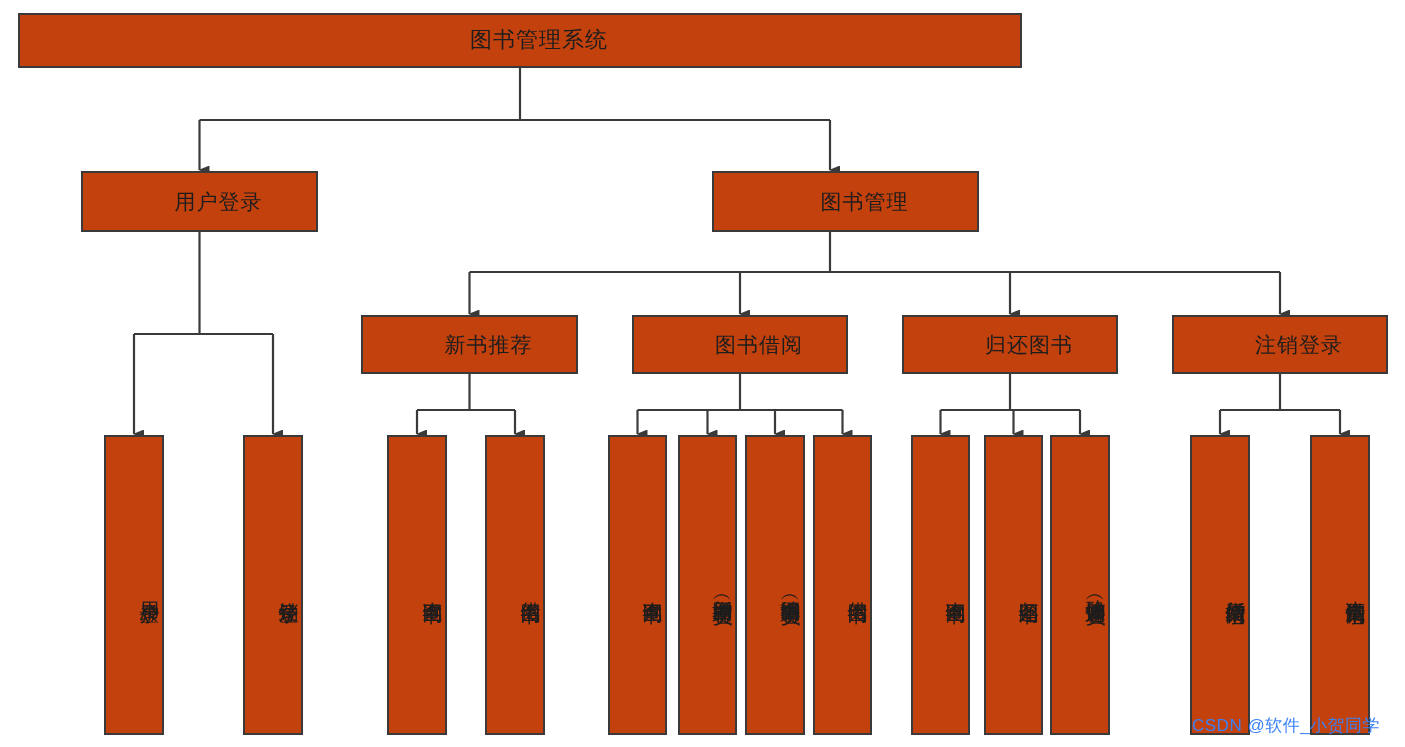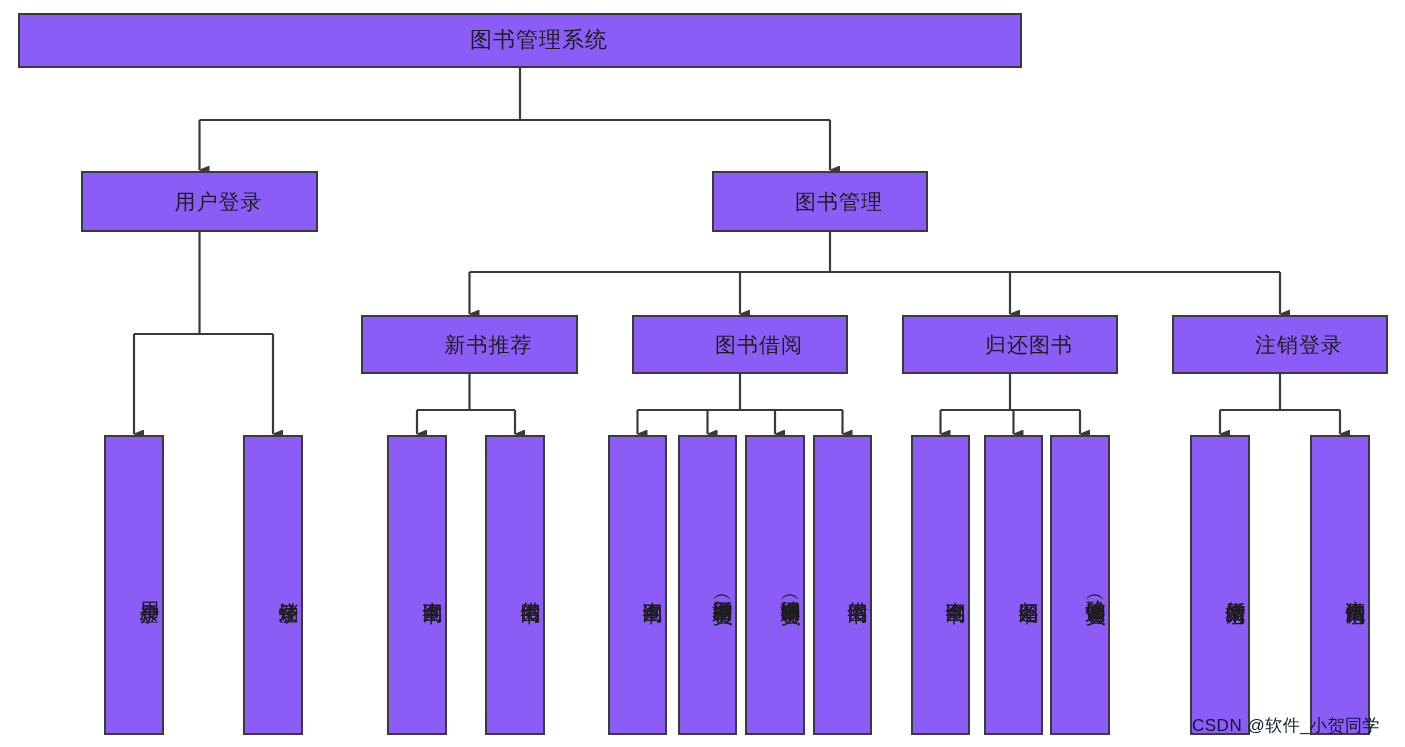--- a/index.html
+++ b/index.html
@@ -6,21 +6,21 @@
   body{
     width:1405px;height:747px;overflow:hidden;
     font-family:"Liberation Sans","DejaVu Sans",sans-serif;
     -webkit-font-smoothing:antialiased;
   }
   #canvas{position:relative;width:1405px;height:747px;background:#fff;}
   svg#wires{position:absolute;left:0;top:0;width:1405px;height:747px;}
   .node{
     position:absolute;
     box-sizing:border-box;
-    background:#8b5cf6;
+    background:#c2410c;
     border:2px solid #3a3a3a;
     display:flex;align-items:center;justify-content:center;
     color:#1d1d1d;
     text-align:left;
     padding-left:38px;
   }
   .node.horiz{font-size:21px;line-height:1.2;letter-spacing:1px;}
   .node.vert{
     font-size:20px;
     line-height:1.28;
@@ -29,21 +29,21 @@
     text-orientation:upright;
     white-space:nowrap;
     padding-top:6px;
     align-items:flex-start;
     justify-content:center;
   }
   .node.root{font-size:22px;}
   .node .lbl{display:block;}
   .watermark{
     position:absolute;
-    color:#0f172a;
+    color:#3b82f6;
     font-size:17px;
     letter-spacing:0.5px;
     white-space:nowrap;
     user-select:none;
   }
 </style>
 </head>
 <body>
 
 <div id="canvas">
@@ -91,21 +91,21 @@
   </svg>
 
   <div class="node root horiz" style="left:18px;top:13px;width:1004px;height:55px;">
     <span class="lbl">图书管理系统</span>
   </div>
 
   <div class="node horiz" style="left:81px;top:171px;width:237px;height:61px;">
     <span class="lbl">用户登录</span>
   </div>
 
-  <div class="node horiz" style="left:712px;top:171px;width:216px;height:61px;">
+  <div class="node horiz" style="left:712px;top:171px;width:267px;height:61px;">
     <span class="lbl">图书管理</span>
   </div>
 
   <div class="node horiz" style="left:632px;top:315px;width:216px;height:59px;">
     <span class="lbl">图书借阅</span>
   </div>
 
   <div class="node horiz" style="left:361px;top:315px;width:217px;height:59px;">
     <span class="lbl">新书推荐</span>
   </div>

